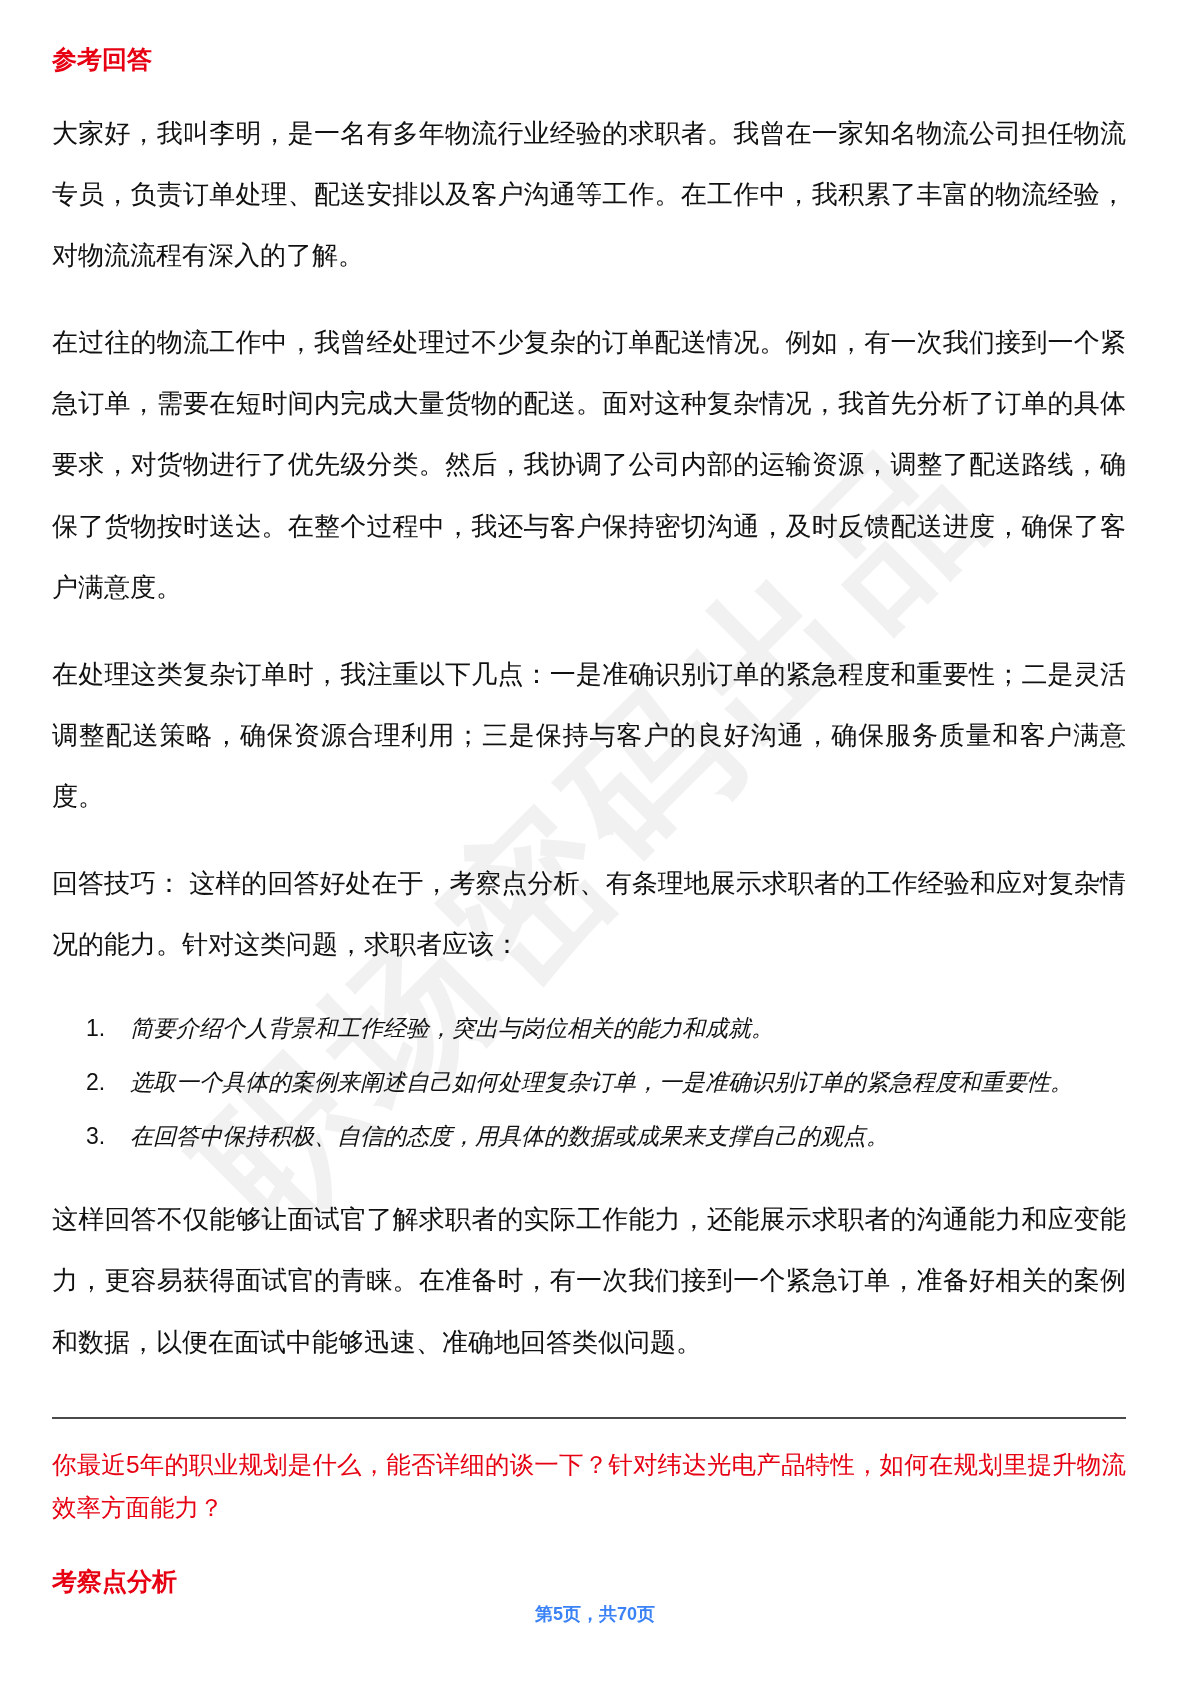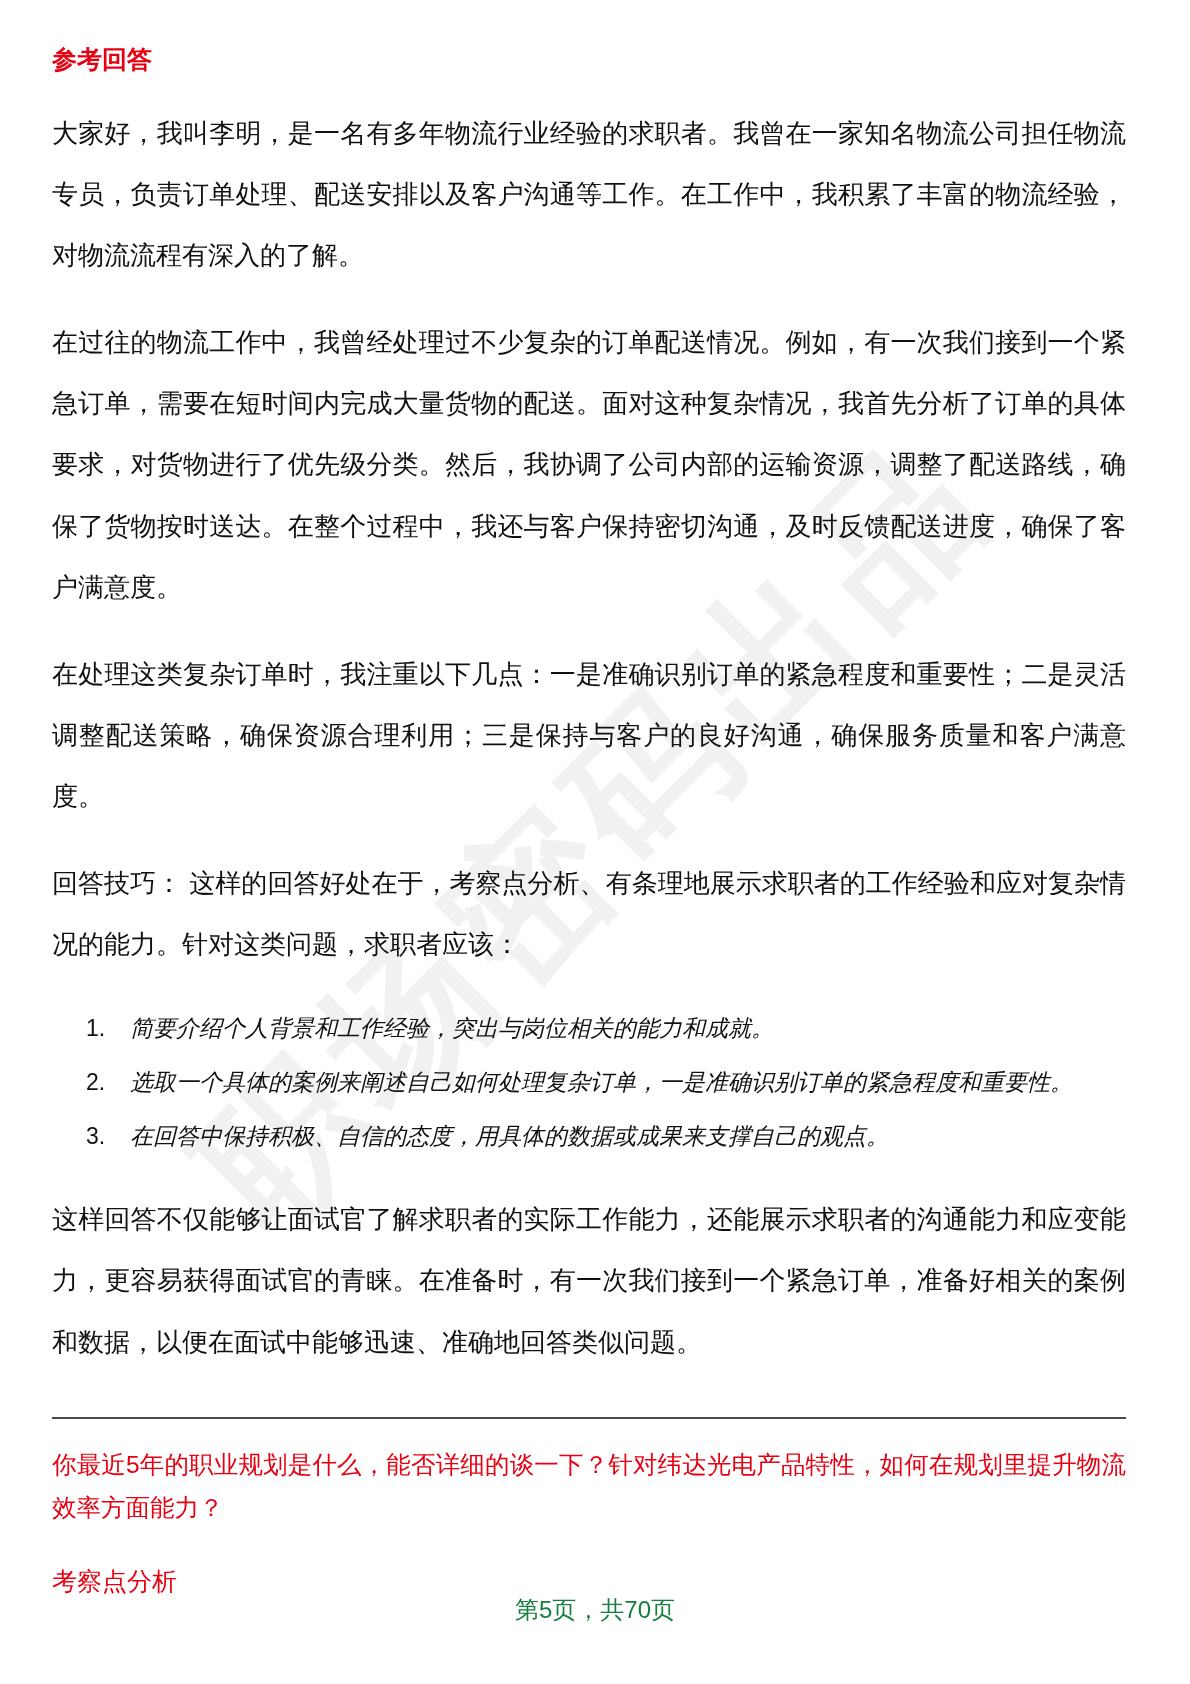--- a/index.html
+++ b/index.html
@@ -78,35 +78,36 @@
     color: #e60012;
     font-size: 24.5px;
     font-weight: 400;
     line-height: 1.78;
     text-align: justify;
     margin: 24px 0 0 0;
   }
   .analysis-heading {
     color: #e60012;
     font-size: 25px;
-    font-weight: 400;
+    font-weight: 700;
     margin: 34px 0 8px 0;
     line-height: 1.4;
   }
   .page-footer {
     position: absolute;
     left: 0;
     right: 0;
     bottom: 58px;
     text-align: center;
     z-index: 1;
   }
   .page-footer .page-indicator {
-    font-size: 24px;
-    color: #15803d;
+    font-size: 18px;
+    color: #3b82f6;
+    font-weight: bold;
   }
 </style>
 </head>
 <body>
 
 <div class="page">
 
   <div class="watermark">职场密码出品</div>
 
   <div class="content">

